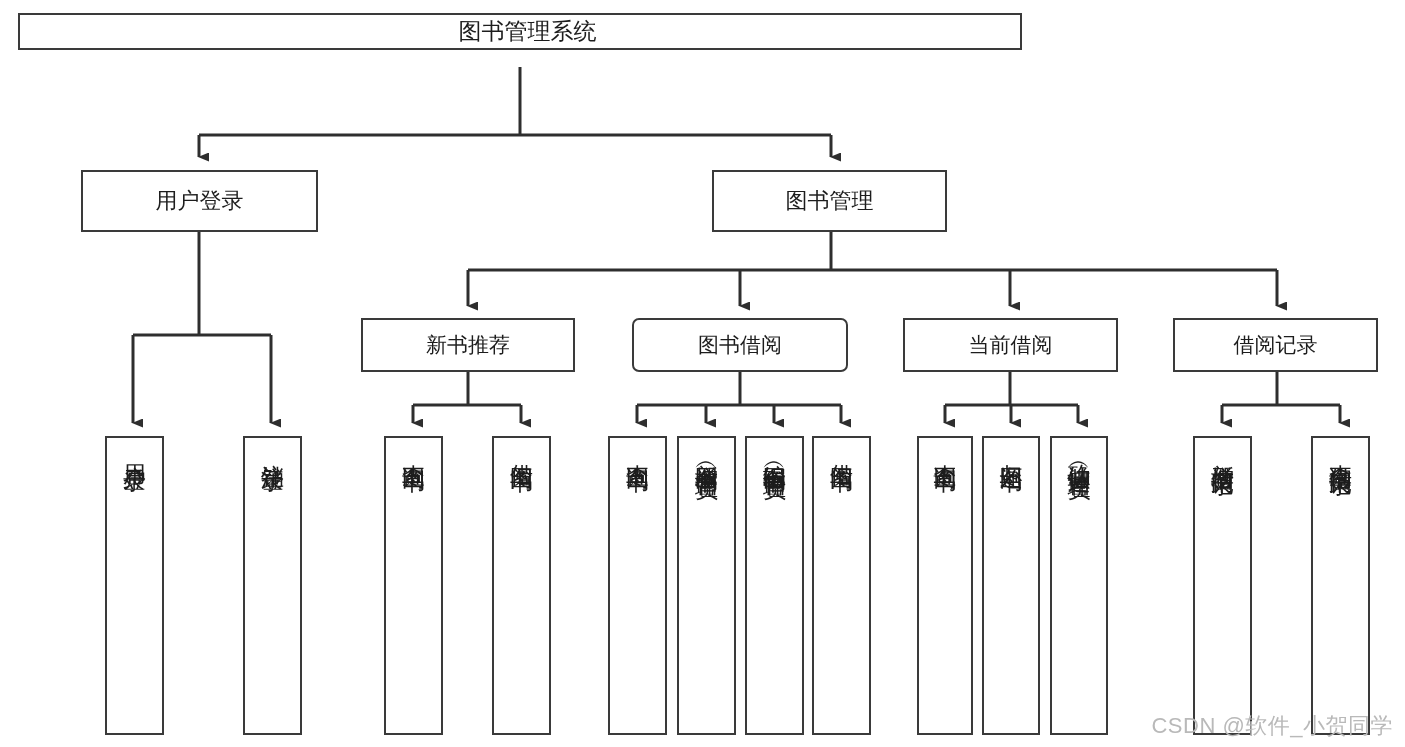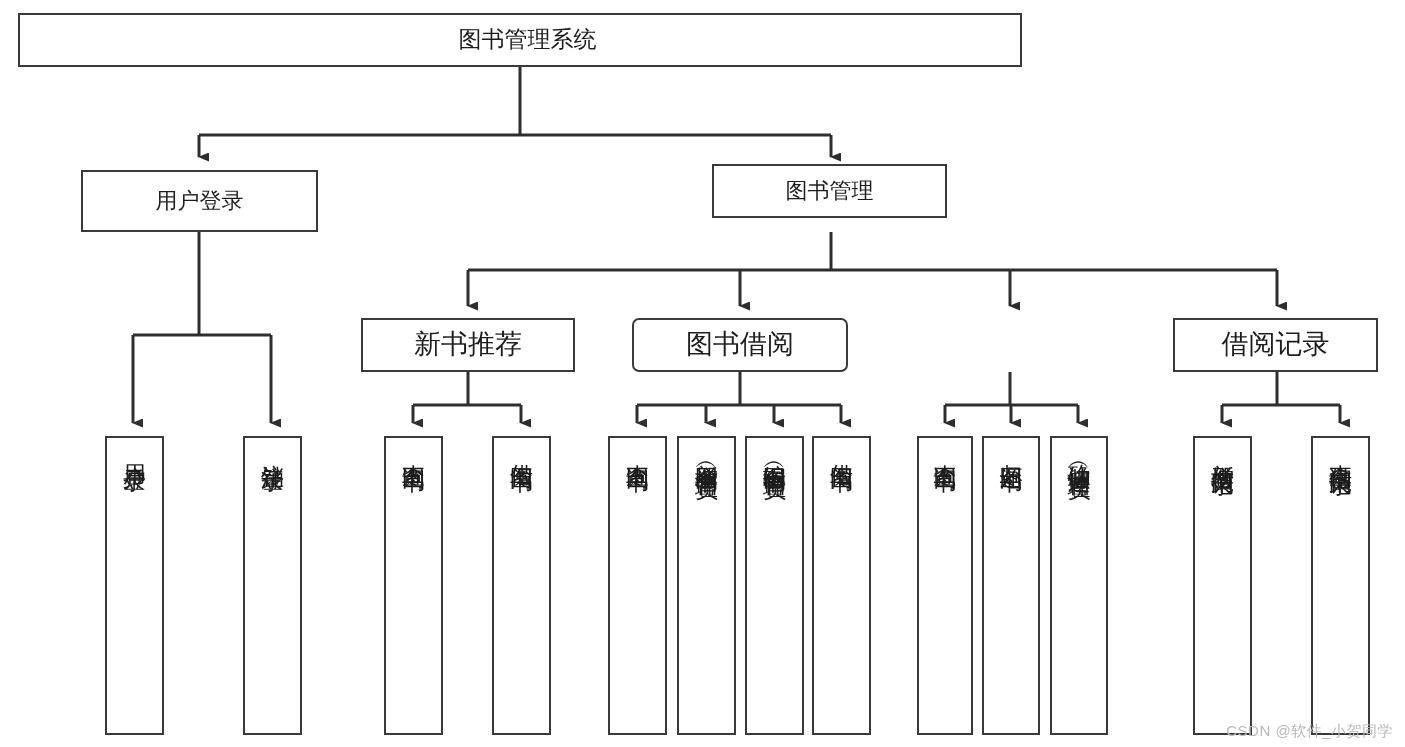--- a/index.html
+++ b/index.html
@@ -40,39 +40,39 @@
     text-align: center;
     line-height: 1.18;
   }
   .node-root .label {
     font-size: 23px;
   }
   .node-l1 .label {
     font-size: 22px;
   }
   .node-l2 .label {
-    font-size: 27px;
+    font-size: 21px;
   }
   .node-leaf {
     align-items: flex-start;
     padding-top: 8px;
   }
   .node-leaf .label {
     writing-mode: vertical-rl;
     text-orientation: upright;
     font-size: 23px;
     letter-spacing: 2px;
     line-height: 1;
     white-space: nowrap;
   }
   .watermark {
     position: absolute;
     right: 12px;
     bottom: 6px;
-    font-size: 15px;
+    font-size: 22px;
     color: #b9b9b9;
     letter-spacing: 0.5px;
     white-space: nowrap;
   }
 </style>
 </head>
 <body>
 
 <div id="canvas">
 
@@ -119,37 +119,40 @@
       <path d="M 1011 405 L 1011 423" marker-end="url(#arrowhead)"></path>
       <path d="M 1078 405 L 1078 423" marker-end="url(#arrowhead)"></path>
 
       <path d="M 1277 372 L 1277 405"></path>
       <path d="M 1222 405 L 1340 405"></path>
       <path d="M 1222 405 L 1222 423" marker-end="url(#arrowhead)"></path>
       <path d="M 1340 405 L 1340 423" marker-end="url(#arrowhead)"></path>
     </g>
   </svg>
 
-  <div class="node node-root" style="left:18px; top:13px; width:1004px; height:54px;padding-left:15px;">
+  <div class="node node-root" style="left:18px; top:13px; width:1004px; height:37px;padding-left:15px;">
     <span class="label">图书管理系统</span>
   </div>
 
   <div class="node node-l1" style="left:81px; top:170px; width:237px; height:62px;">
     <span class="label">用户登录</span>
   </div>
-  <div class="node node-l1" style="left:712px; top:164px; width:235px; height:54px;">
+  <div class="node node-l1" style="left:712px; top:170px; width:235px; height:62px;">
     <span class="label">图书管理</span>
   </div>
 
   <div class="node node-l2" style="left:361px; top:318px; width:214px; height:54px;">
     <span class="label">新书推荐</span>
   </div>
   <div class="node node-l2" style="left:632px; top:318px; width:216px; height:54px;border-radius:7px;">
     <span class="label">图书借阅</span>
   </div>
+  <div class="node node-l2" style="left:903px; top:318px; width:215px; height:54px;">
+    <span class="label">当前借阅</span>
+  </div>
   <div class="node node-l2" style="left:1173px; top:318px; width:205px; height:54px;">
     <span class="label">借阅记录</span>
   </div>
 
   <div class="node node-leaf" style="left:105px; top:436px; width:59px; height:299px;">
     <span class="label">用户登录</span>
   </div>
   <div class="node node-leaf" style="left:243px; top:436px; width:59px; height:299px;">
     <span class="label">注销登录</span>
   </div>

